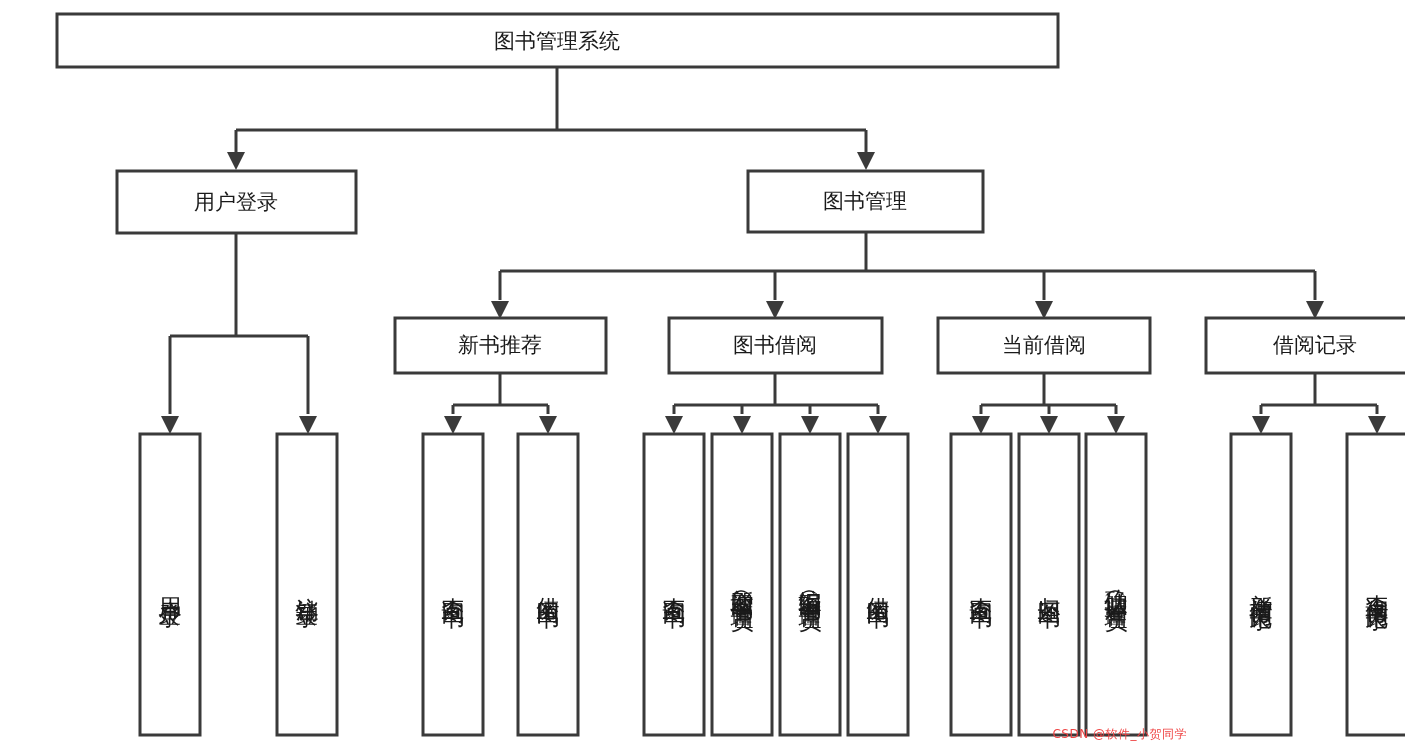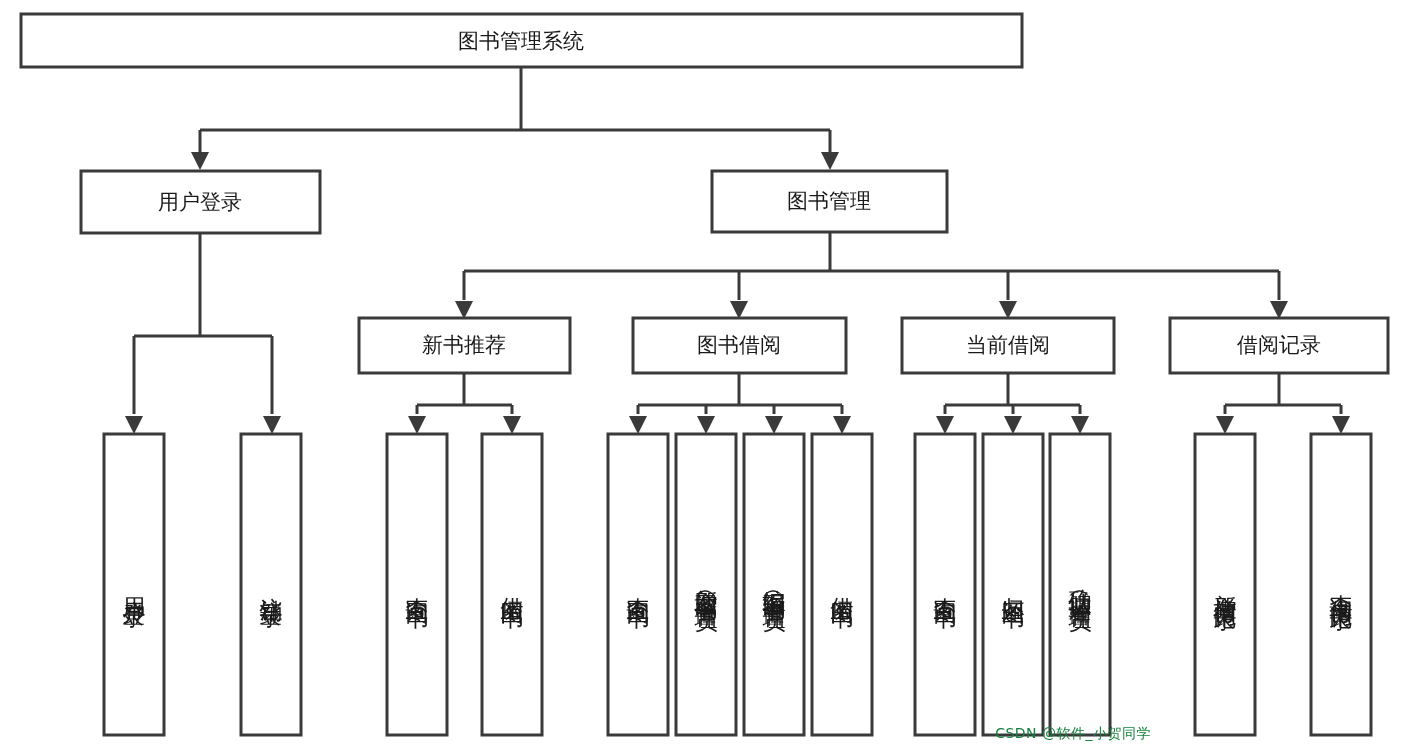--- a/index.html
+++ b/index.html
@@ -14,20 +14,21 @@
     position: relative;
     overflow: hidden;
     font-family: "DejaVu Sans", "Liberation Sans", sans-serif;
   }
   #diagram-root {
     position: absolute;
     left: 0;
     top: 0;
     width: 1161px;
     height: 747px;
+    padding-left: 36px;
   }
   svg.diagram {
     display: block;
     width: 1405px;
     height: 747px;
     background: #ffffff;
   }
   .node-box {
     fill: #ffffff;
     stroke: #3a3a3a;
@@ -73,22 +74,22 @@
     letter-spacing: 3px;
     color: #1a1a1a;
     white-space: nowrap;
     display: inline-block;
   }
   #watermark {
     position: absolute;
     right: 10px;
     bottom: 4px;
     font-family: "DejaVu Sans", "Liberation Sans", sans-serif;
-    font-size: 14px;
-    color: #15803d;
+    font-size: 12px;
+    color: #ef4444;
     letter-spacing: 0.5px;
     user-select: none;
     pointer-events: none;
     white-space: nowrap;
   }
 </style>
 </head>
 <body>
 
 <div id="diagram-root">

